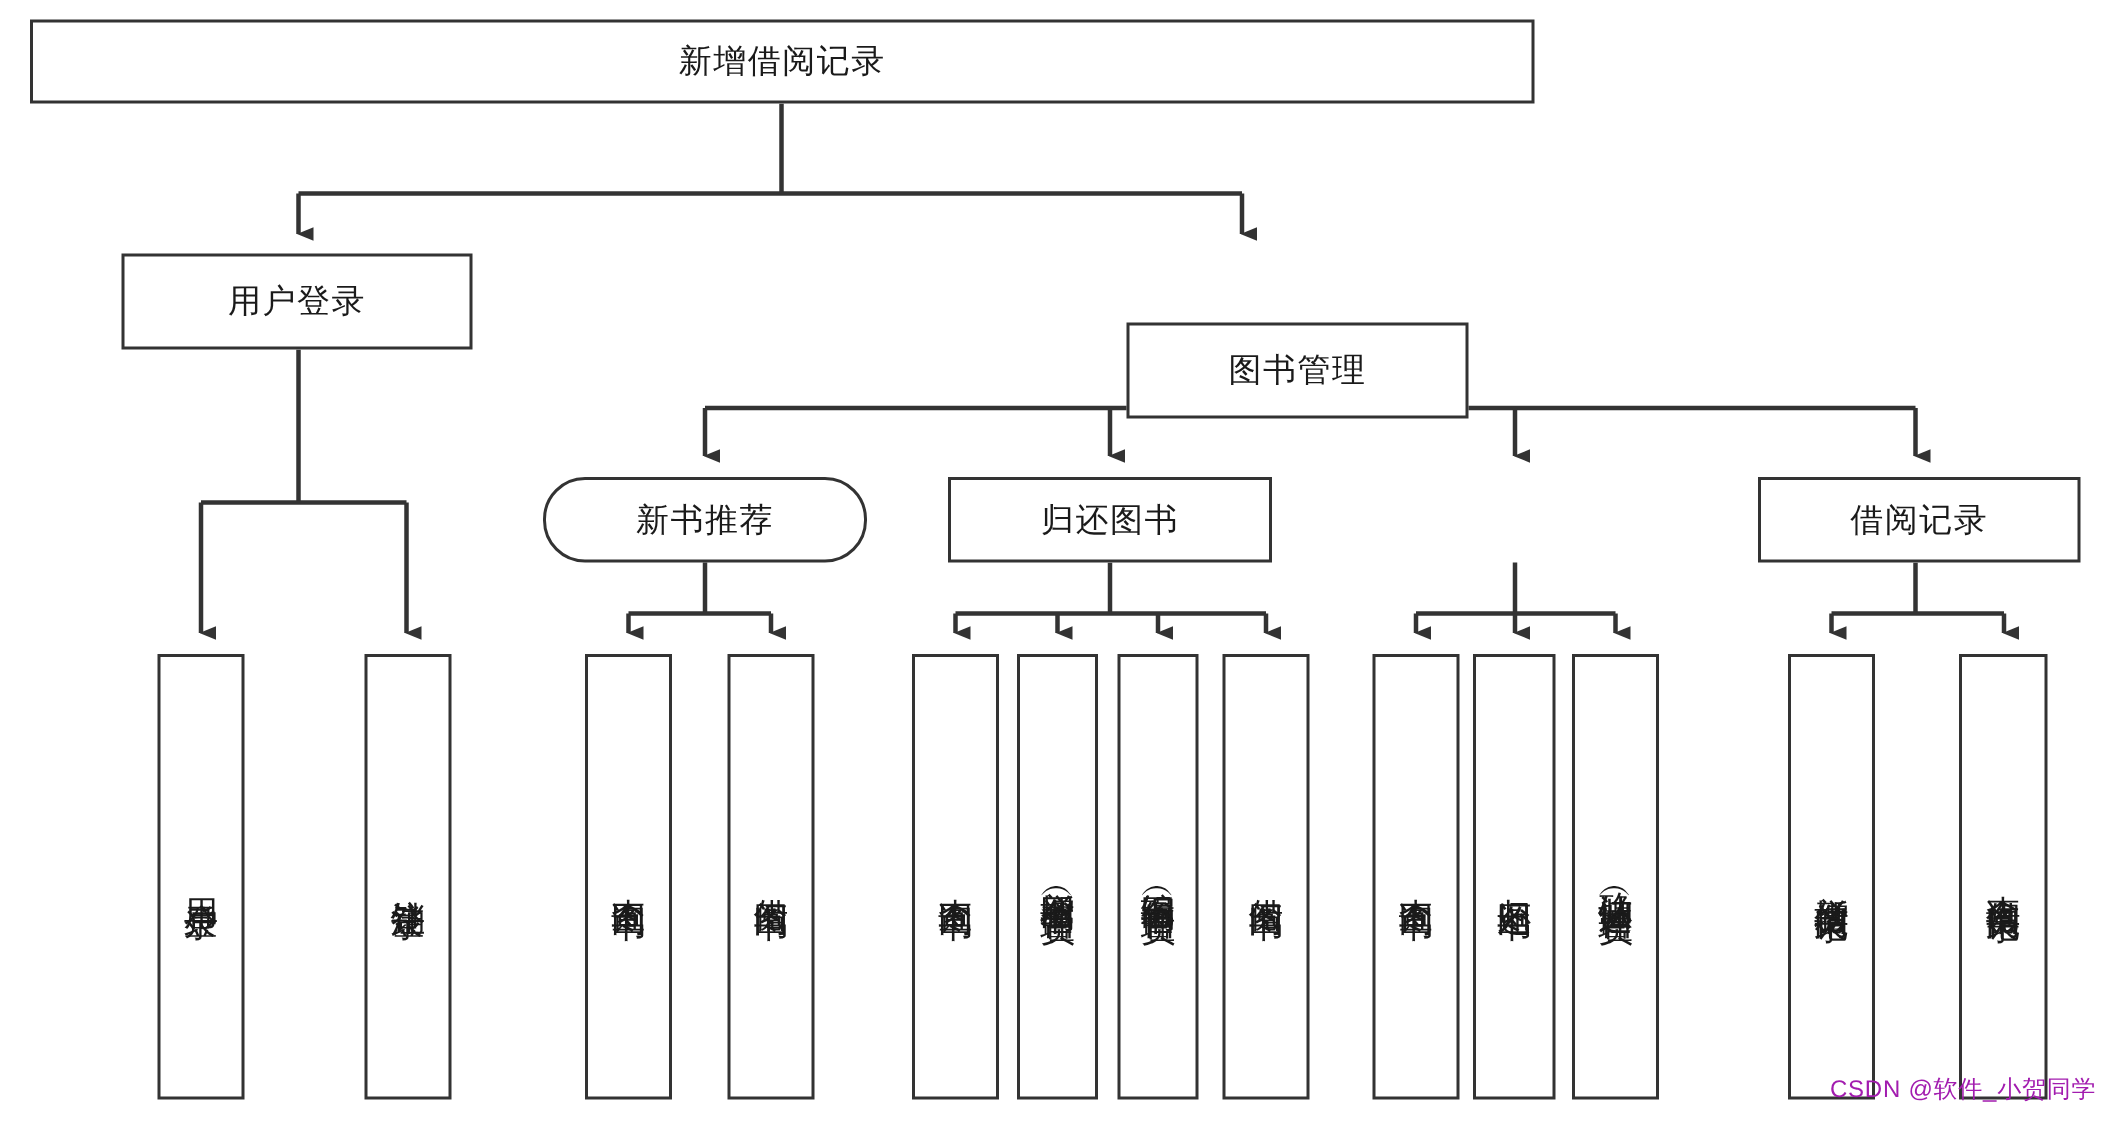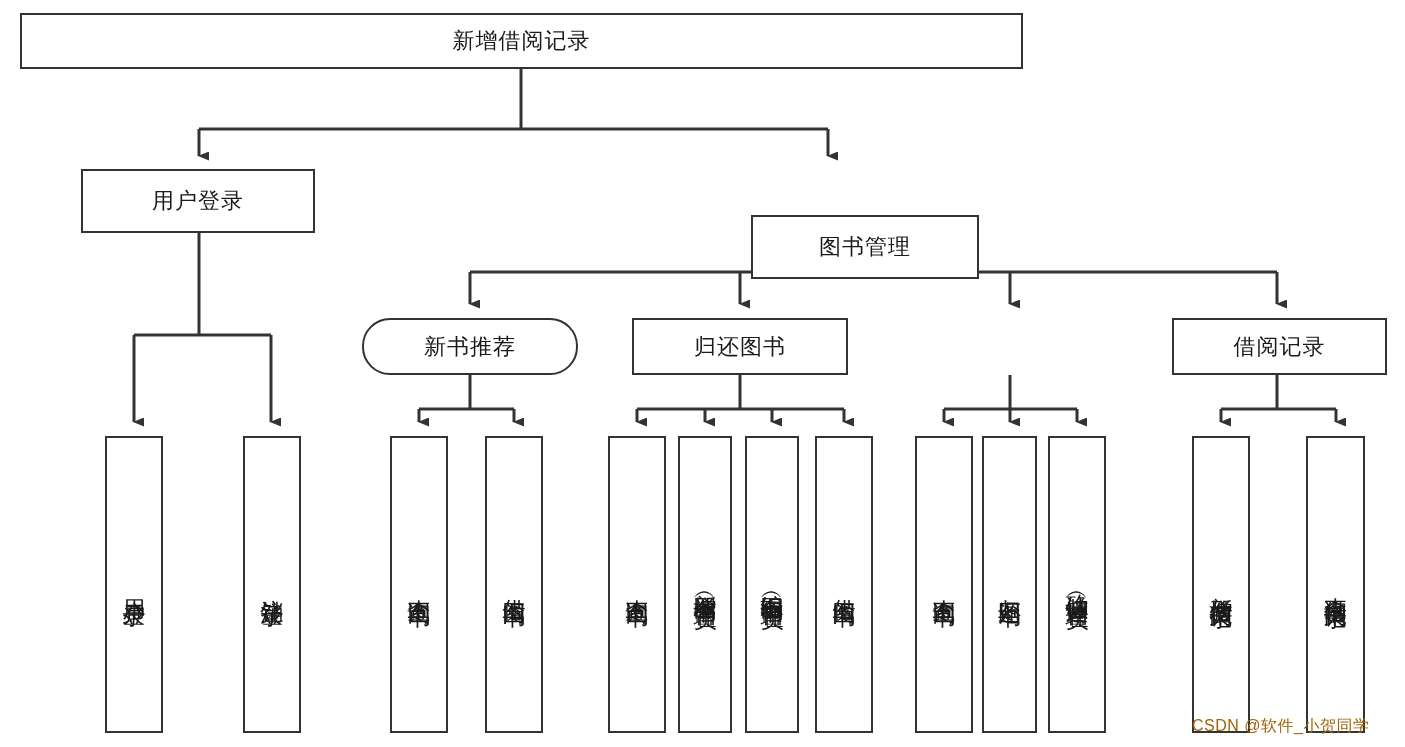--- a/index.html
+++ b/index.html
@@ -52,23 +52,24 @@
     justify-content: center;
   }
   .node-v span {
     writing-mode: vertical-rl;
     text-orientation: upright;
     display: block;
   }
   .watermark {
     position: absolute;
     font-size: 16px;
-    color: #a16207;
+    color: #a21caf;
     white-space: nowrap;
     letter-spacing: 0.5px;
+    padding-left: 28px;
   }
 </style>
 </head>
 <body>
 
 <div id="canvas">
 
   <svg id="wires" viewBox="0 0 1405 747">
     <defs>
       <marker id="arrow" markerWidth="10" markerHeight="11" refX="4.5" refY="10" orient="auto" markerUnits="userSpaceOnUse">

